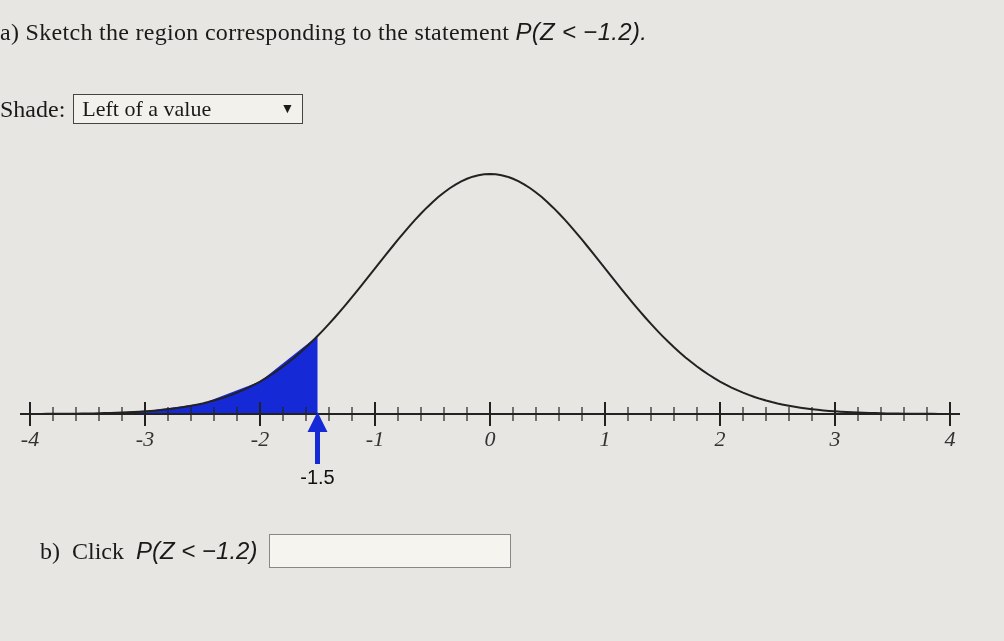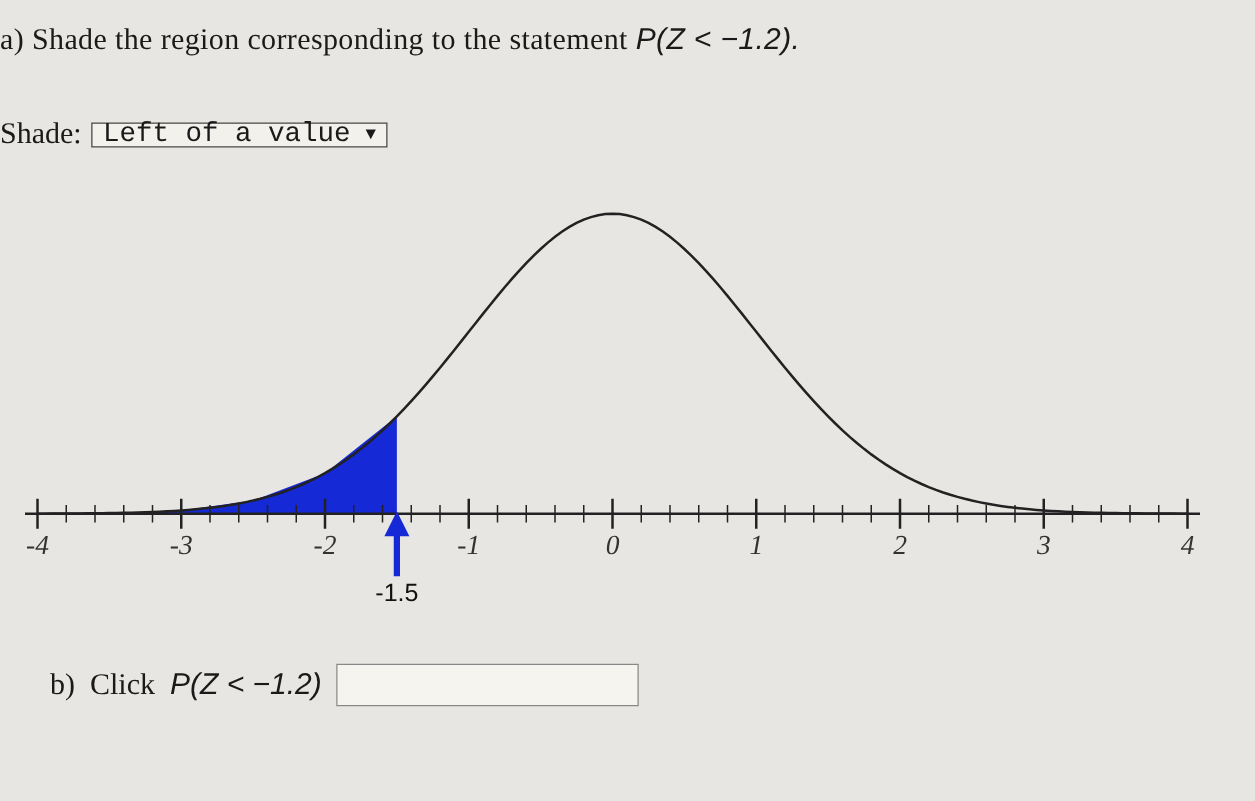--- a/index.html
+++ b/index.html
@@ -30,24 +30,24 @@
     margin-bottom: 20px;
     display: flex;
     align-items: center;
     gap: 8px;
   }
   .shade-select {
     display: inline-flex;
     align-items: center;
     border: 1.5px solid #444;
     background: #f3f1ec;
-    height: 20px;
+    height: 30px;
     padding: 0 8px;
     font-size: 22px;
-    font-family: Liberation Mono, monospace;
+    font-family: Liberation Serif, serif;
     min-width: 230px;
     justify-content: space-between;
     box-sizing: border-box;
   }
   .shade-select .chev {
     font-size: 14px;
     margin-left: 12px;
   }
   .chart-wrap {
     width: 960px;
@@ -83,21 +83,21 @@
     height: 32px;
   }
 </style>
 </head>
 <body>
 
 <div class="page">
 
   <div class="question-a">
     <span>a)</span>
-    <span>Shade the region corresponding to the statement </span>
+    <span>Sketch the region corresponding to the statement </span>
     <span class="var">P(Z</span><span class="var"> &lt; </span><span class="var">−1.2</span><span class="var">).</span>
   </div>
 
   <div class="shade-row">
     <span>Shade:</span>
     <span class="shade-select">
       <span>Left of a value</span>
       <span class="chev">▼</span>
     </span>
   </div>

